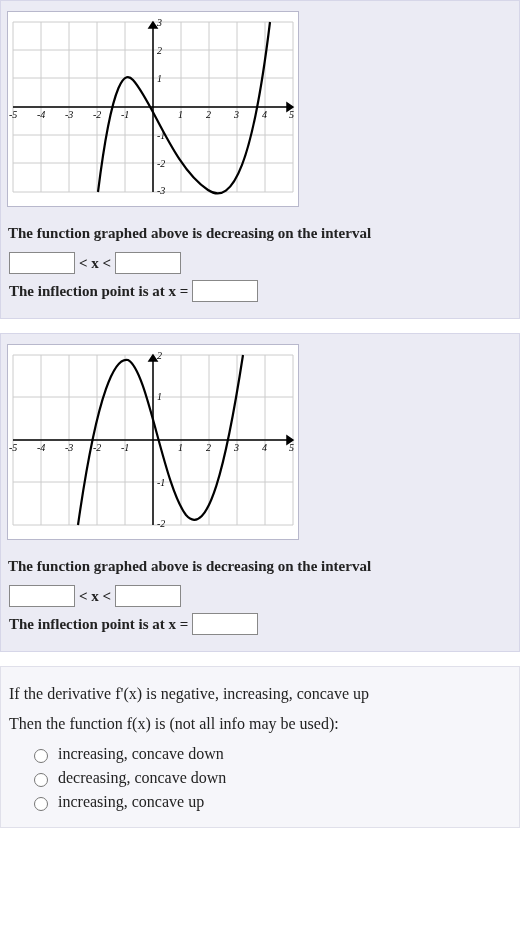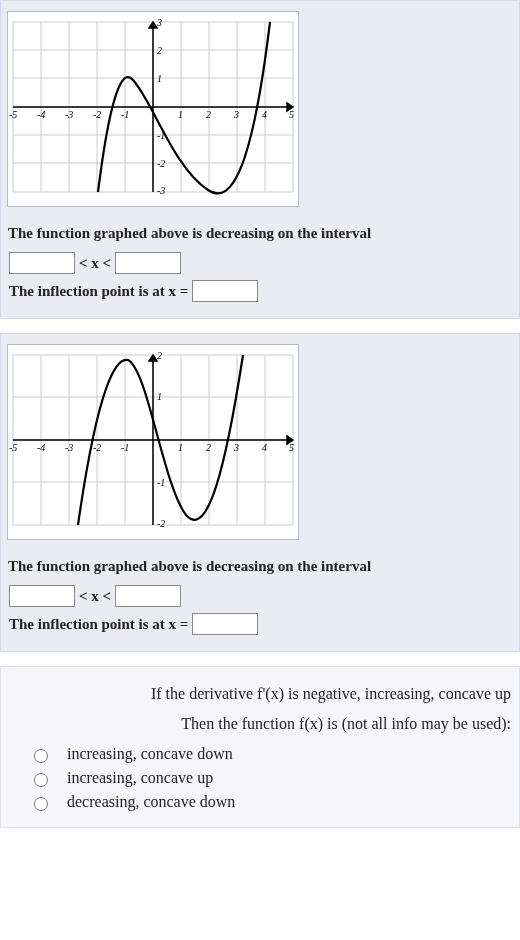--- a/index.html
+++ b/index.html
@@ -32,21 +32,20 @@
     font-weight: bold;
     font-family: Georgia, "Times New Roman", serif;
     margin: 10px 1px;
     font-size: 15px;
   }
   .qtext-normal {
     font-weight: normal;
     font-family: Georgia, "Times New Roman", serif;
     margin: 12px 2px;
     font-size: 16px;
-    text-align: right;
   }
   .ans {
     display: inline-block;
     width: 60px;
     height: 18px;
     border: 1px solid #888;
     background: #fff;
     vertical-align: middle;
   }
   .row {
@@ -54,21 +53,21 @@
     display: flex;
     align-items: center;
     gap: 4px;
     font-weight: bold;
     font-family: Georgia, serif;
     font-style: normal;
   }
   .opt {
     display: flex;
     align-items: center;
-    gap: 16px;
+    gap: 7px;
     margin: 6px 2px 6px 22px;
     font-family: Georgia, serif;
     font-size: 16px;
   }
   input[type=radio] {
     width: 14px;
     height: 14px;
   }
   svg text {
     font-family: "Times New Roman", serif;
@@ -211,19 +210,19 @@
 <div class="panel-white">
   <div class="qtext-normal">If the derivative f'(x) is negative, increasing, concave up</div>
   <div class="qtext-normal">Then the function f(x) is (not all info may be used):</div>
 
   <label class="opt">
     <input type="radio" name="q3" style="">
     <span>increasing, concave down</span>
   </label>
   <label class="opt">
     <input type="radio" name="q3" style="">
-    <span>increasing, concave up</span>
+    <span>decreasing, concave down</span>
   </label>
   <label class="opt">
     <input type="radio" name="q3" style="">
-    <span>decreasing, concave down</span>
+    <span>increasing, concave up</span>
   </label>
 </div>
 
 </body></html>

